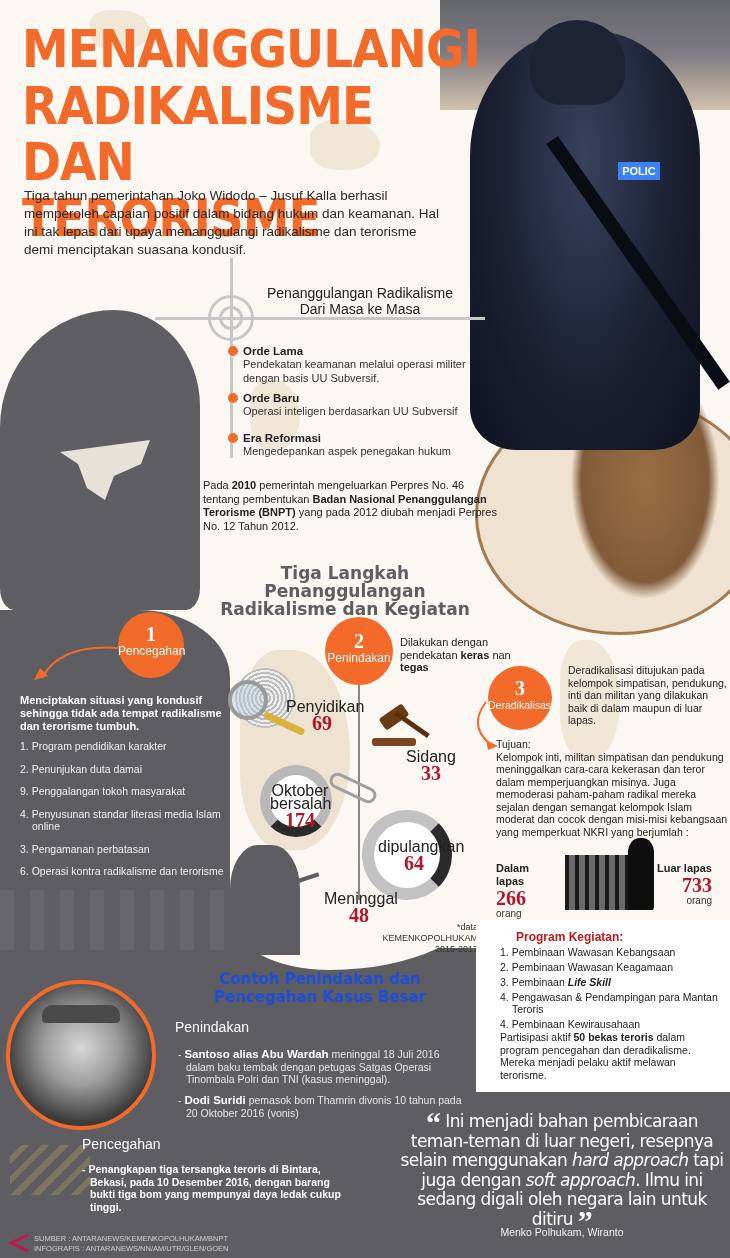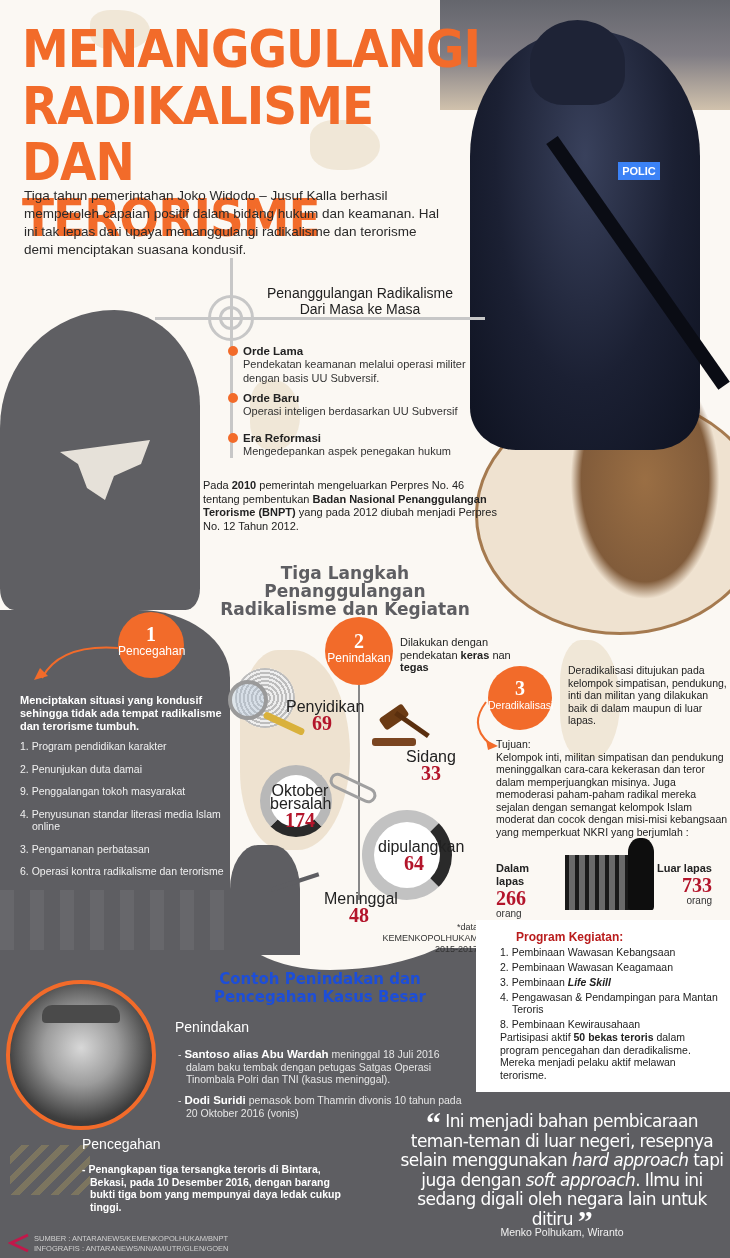--- a/index.html
+++ b/index.html
@@ -379,21 +379,21 @@
   <div class="lapas-u">orang</div>
 </div>
 
 <div class="abs prog-panel"></div>
 <div class="abs prog-title">Program Kegiatan:</div>
 <ul class="abs prog-list">
   <li>1. Pembinaan Wawasan Kebangsaan</li>
   <li>2. Pembinaan Wawasan Keagamaan</li>
   <li><span>3. Pembinaan </span><i>Life Skill</i></li>
   <li>4. Pengawasan &amp; Pendampingan para Mantan Teroris</li>
-  <li>8. Pembinaan Kewirausahaan</li>
+  <li>4. Pembinaan Kewirausahaan</li>
 </ul>
 <p class="abs prog-note"><span>Partisipasi aktif </span><b>50 bekas teroris</b><span> dalam program pencegahan dan deradikalisme. Mereka menjadi pelaku aktif melawan terorisme.</span></p>
 
 <div class="abs cases-title">
   <div>Contoh Penindakan dan</div>
   <div>Pencegahan Kasus Besar</div>
 </div>
 <div class="abs portrait"></div>
 <div class="abs headband"></div>
 <div class="abs chevrons"></div>

